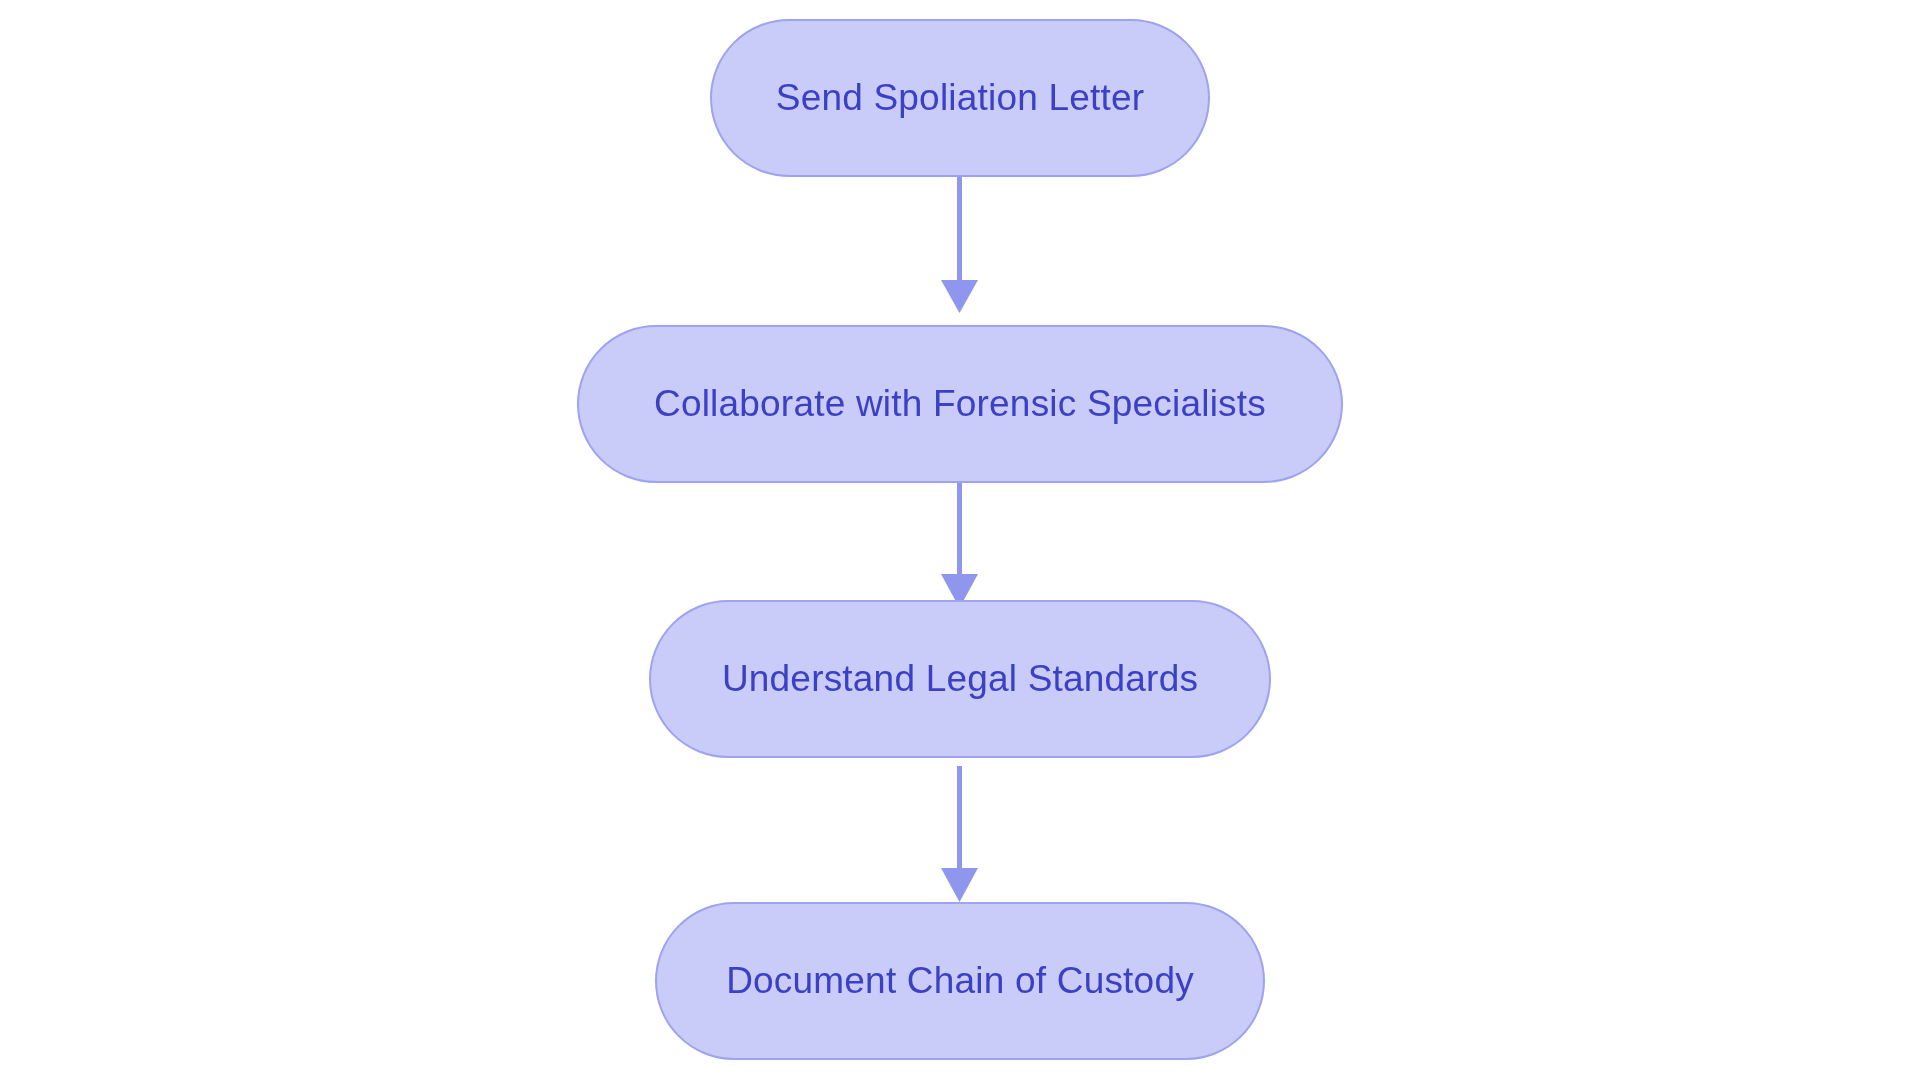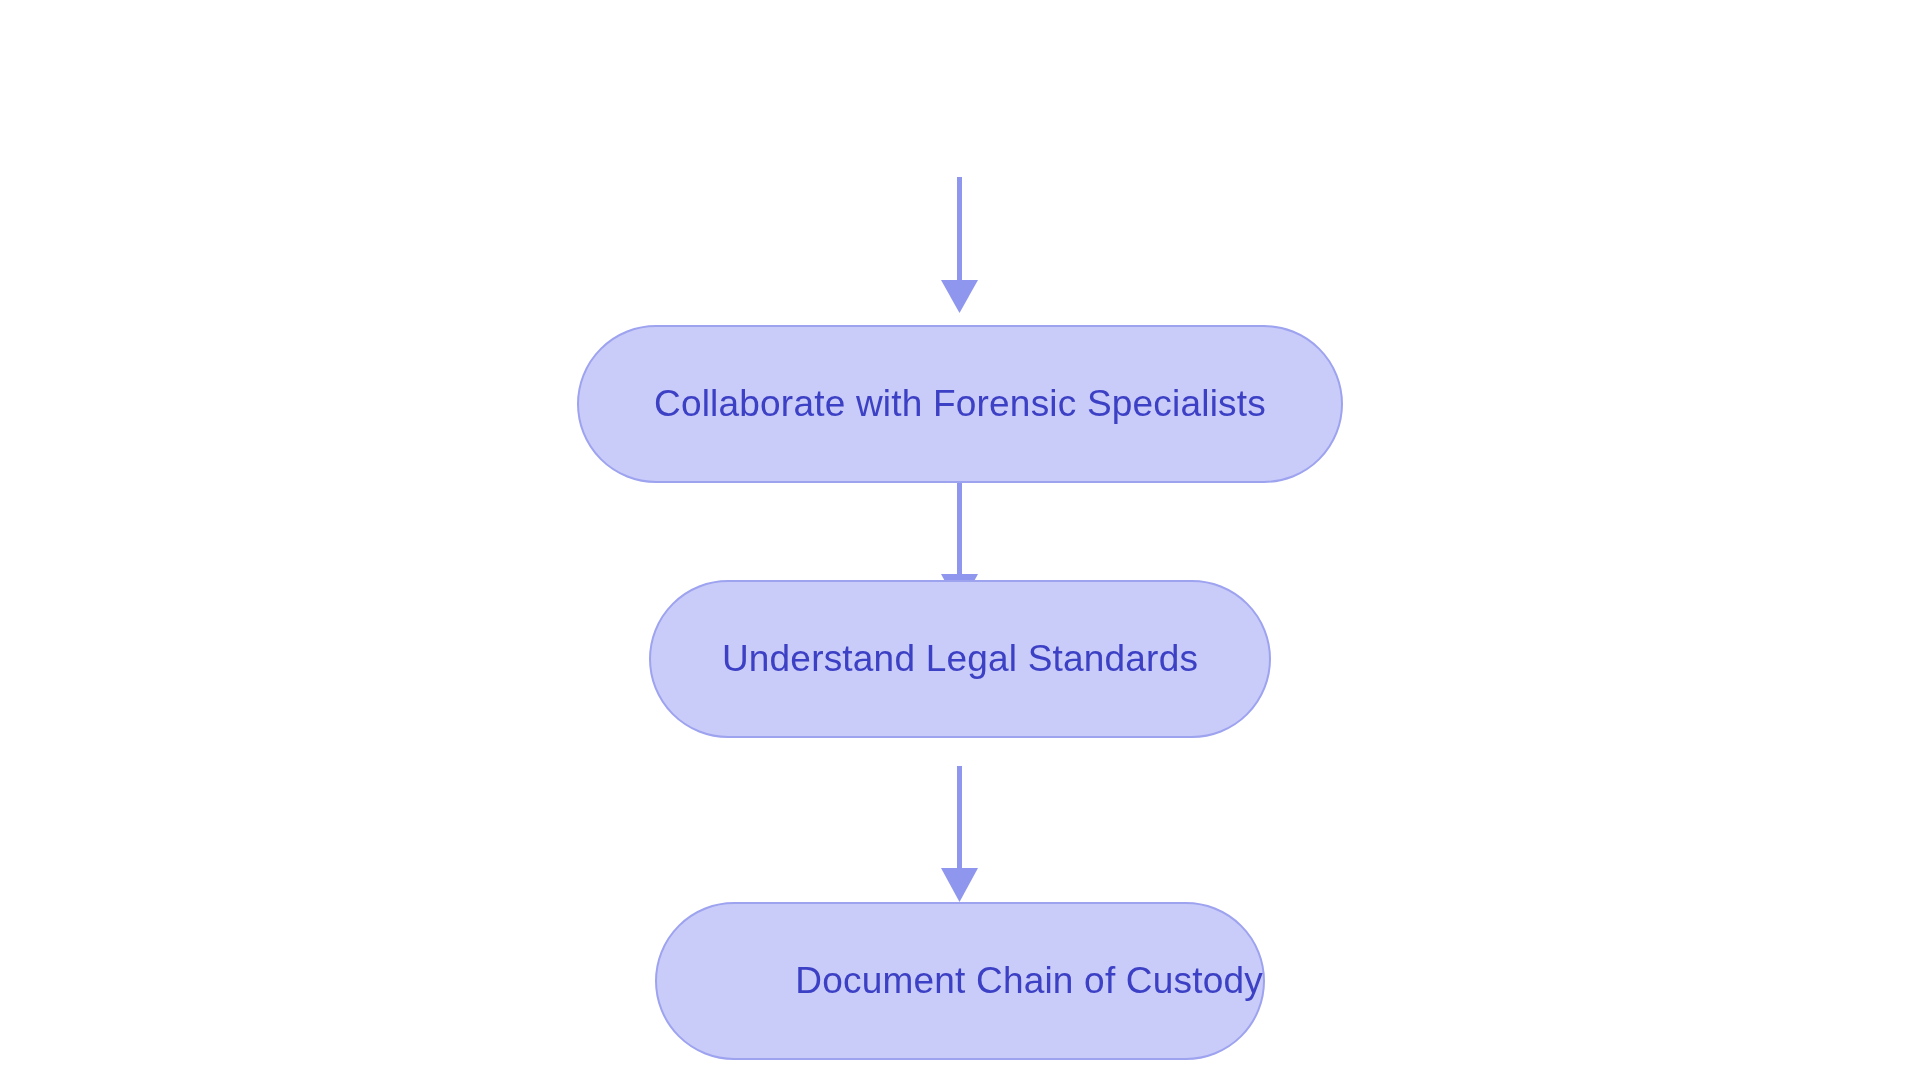--- a/index.html
+++ b/index.html
@@ -34,22 +34,22 @@
     justify-content: center;
     color: var(--node-text);
     font-size: 37px;
     font-weight: 400;
     letter-spacing: 0.2px;
     text-align: center;
     white-space: nowrap;
   }
   .node-1 { left: 710px; top: 19px;  width: 500px; }
   .node-2 { left: 577px; top: 325px; width: 766px; }
-  .node-3 { left: 649px; top: 580px; width: 622px; text-align: center; }
-  .node-4 { left: 655px; top: 902px; width: 610px; justify-content: flex-end; }
+  .node-3 { left: 649px; top: 600px; width: 622px; text-align: center; }
+  .node-4 { left: 655px; top: 902px; width: 610px; }
   svg.arrows {
     position: absolute;
     left: 0; top: 0;
     width: 1920px;
     height: 1083px;
     pointer-events: none;
   }
   .arrow-line { stroke: var(--arrow); stroke-width: 5; }
   .arrow-head { fill: var(--arrow); }
 </style>
@@ -66,20 +66,23 @@
     <g>
       <line class="arrow-line" x1="959.5" y1="471" x2="959.5" y2="578"></line>
       <polygon class="arrow-head" points="941,574 978,574 959.5,608"></polygon>
     </g>
     <g>
       <line class="arrow-line" x1="959.5" y1="766" x2="959.5" y2="872"></line>
       <polygon class="arrow-head" points="941,868 978,868 959.5,902"></polygon>
     </g>
   </svg>
 
+  <div class="flow-node node-1">
+    <span>Send Spoliation Letter</span>
+  </div>
 
   <div class="flow-node node-2">
     <span>Collaborate with Forensic Specialists</span>
   </div>
 
   <div class="flow-node node-3">
     <span>Understand Legal Standards</span>
   </div>
 
   <div class="flow-node node-4">

